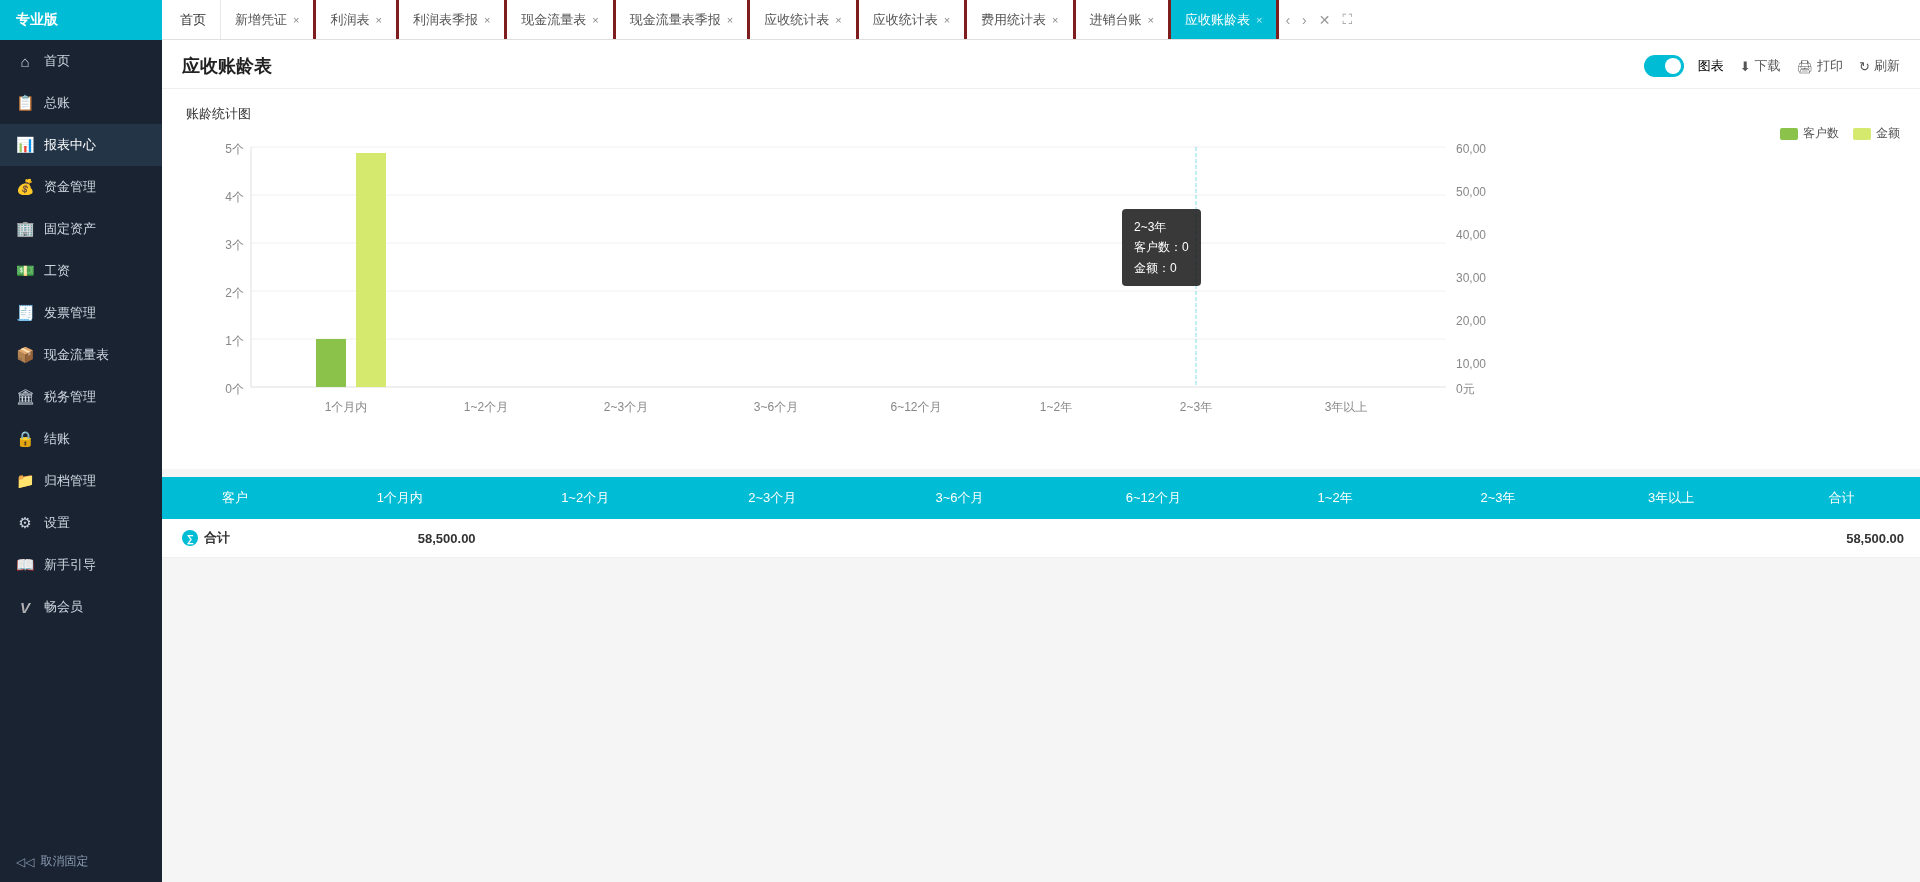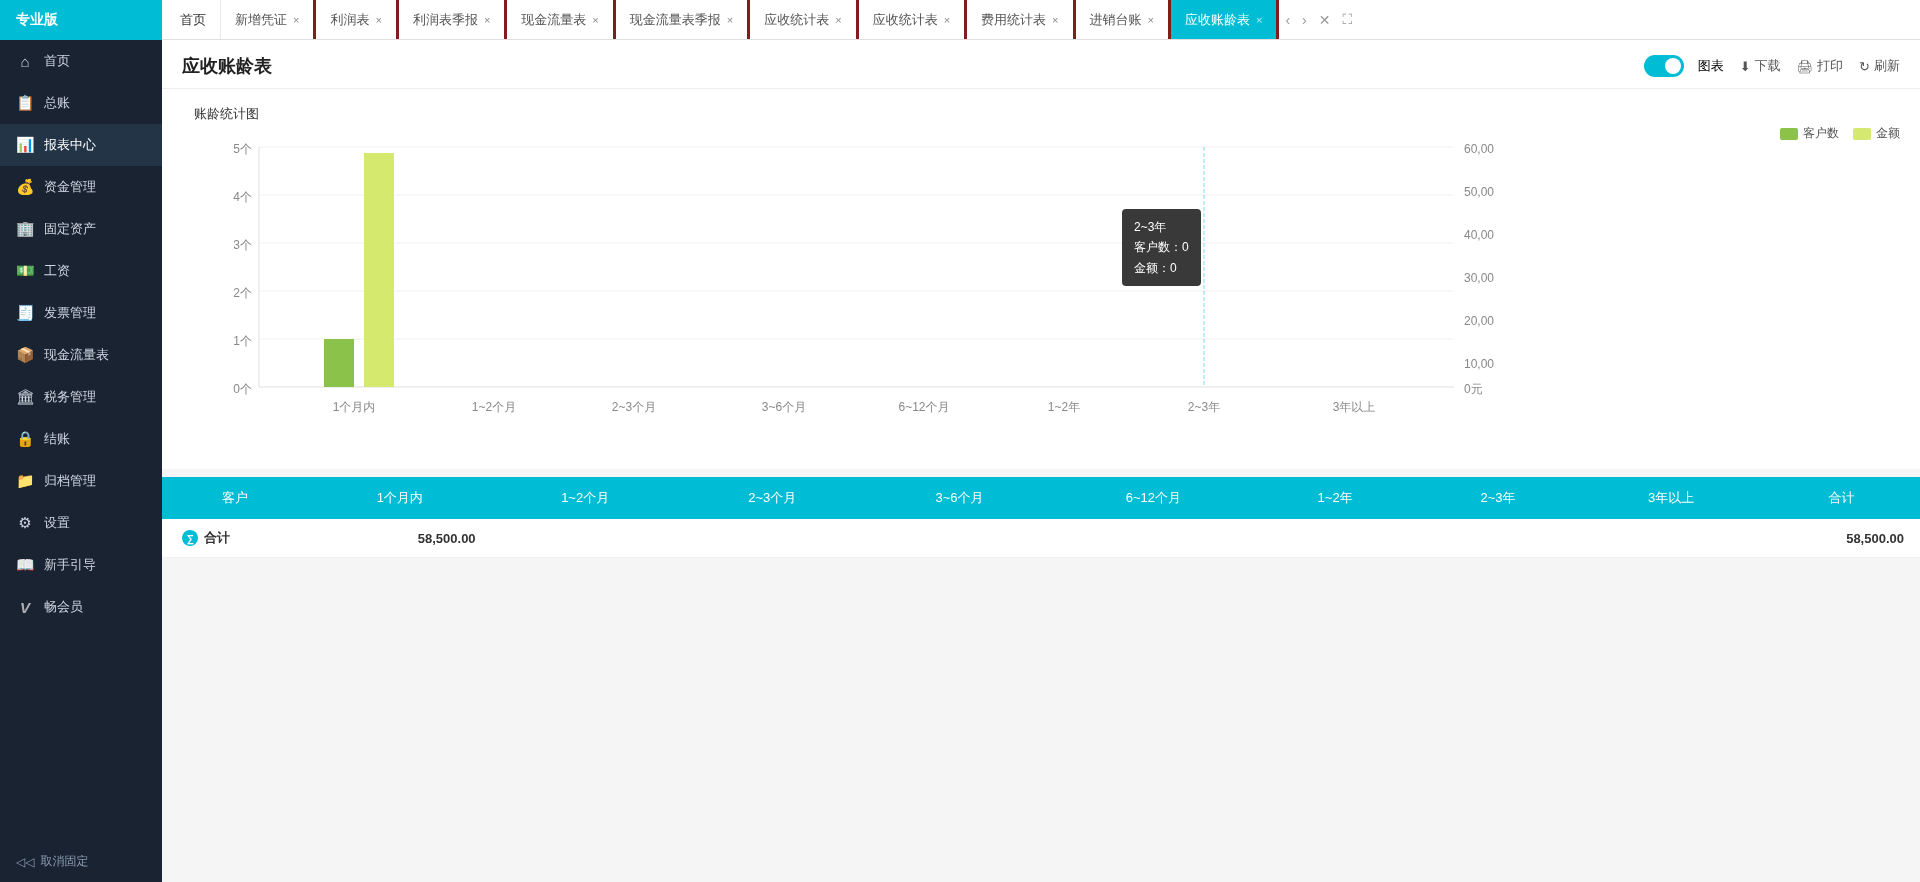--- a/index.html
+++ b/index.html
@@ -150,21 +150,21 @@
       gap: 4px;
       cursor: pointer;
       color: #555;
       font-size: 13px;
     }
 
     
     .chart-area {
       background: #fff;
       margin: 0;
-      padding: 16px 32px;
+      padding: 16px 24px;
       flex-shrink: 0;
       position: relative;
     }
     .chart-title {
       font-size: 13px;
       color: #333;
       margin-bottom: 10px;
     }
     .chart-legend {
       position: absolute;

